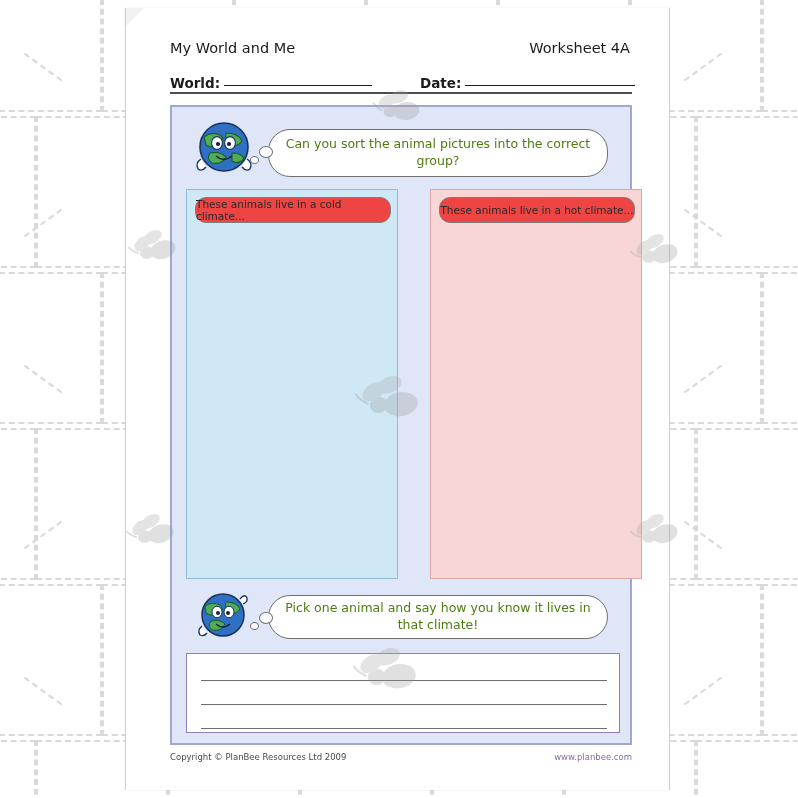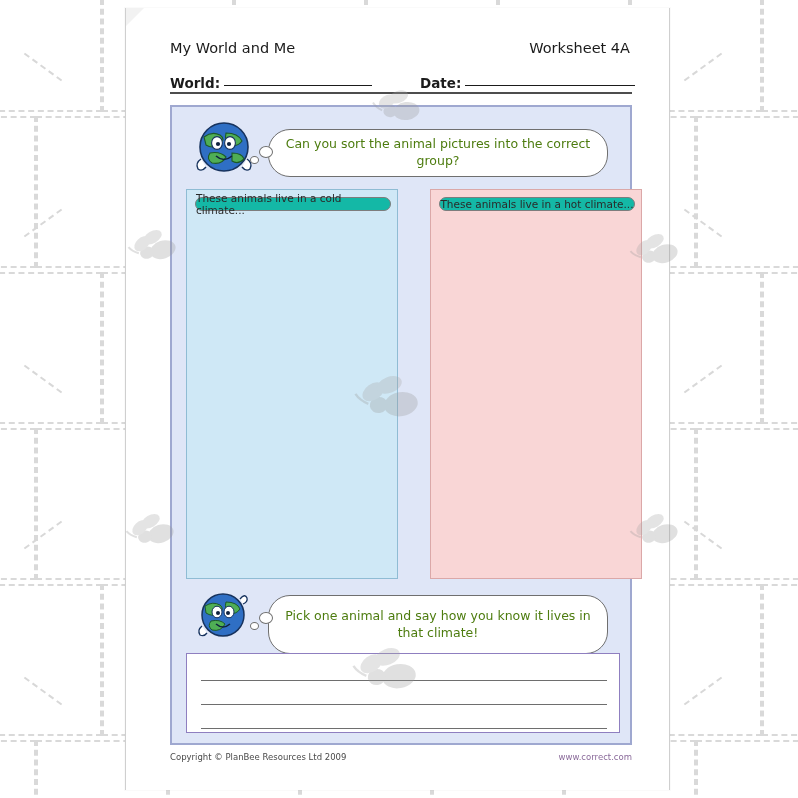--- a/index.html
+++ b/index.html
@@ -133,29 +133,29 @@
 
   
   .col {
     position: absolute; top: 82px; width: 212px; height: 390px;
     border: 1.8px solid #a9a9a9;
   }
   #col-cold { left: 14px; background: #cfe8f6; border-color: #8fbcd4; }
   #col-hot  { left: 236px; background: #f9d6d6; border-color: #dba8a8; margin-left: 22px; }
 
   .col-label {
-    position: absolute; left: 8px; top: 7px; width: 196px; height: 14px;
-    background: #14b8a6; border: 1.4px solid #7d7d7d; border-radius: 11px;
+    position: absolute; left: 8px; top: 7px; width: 196px; height: 26px;
+    background: #ef4444; border: 1.4px solid #7d7d7d; border-radius: 11px;
     font-size: 10.5px; color: #2a2a2a;
     display: flex; align-items: center; justify-content: center;
     font-family: "DejaVu Sans", sans-serif;
   }
 
   #bubble-bottom {
-    left: 96px; top: 488px; width: 340px; height: 59px;
+    left: 96px; top: 488px; width: 340px; height: 44px;
   }
   #bubble-bottom .tail  { width: 14px; height: 12px; left: -10px; top: 16px; }
   #bubble-bottom .tail2 { width: 9px;  height: 8px;  left: -19px; top: 26px; }
 
   
   #answer {
     position: absolute; left: 14px; top: 546px; width: 434px; height: 80px;
     background: #ffffff; border: 1.8px solid #8f7fc0;
   }
   #answer .line {
@@ -347,21 +347,21 @@
 
         <div id="answer">
           <div class="line l1"></div>
           <div class="line l2"></div>
           <div class="line l3"></div>
         </div>
       </div>
 
       <div id="footer">
         <div>Copyright © PlanBee Resources Ltd 2009</div>
-        <div class="web">www.correct.com</div>
+        <div class="web">www.planbee.com</div>
       </div>
     </div>
   </div>
 
   <div class="bee over" style="left:128px; top:228px; transform:rotate(-18deg);">
     <svg viewBox="0 0 54 40">
       <ellipse cx="34" cy="24" rx="13" ry="9" fill="#9a9a9a"></ellipse>
       <ellipse cx="18" cy="22" rx="7" ry="6" fill="#9a9a9a"></ellipse>
       <ellipse cx="16" cy="12" rx="9" ry="6" fill="#a8a8a8" transform="rotate(-25 16 12)"></ellipse>
       <ellipse cx="28" cy="9" rx="10" ry="6" fill="#a8a8a8" transform="rotate(-12 28 9)"></ellipse>

